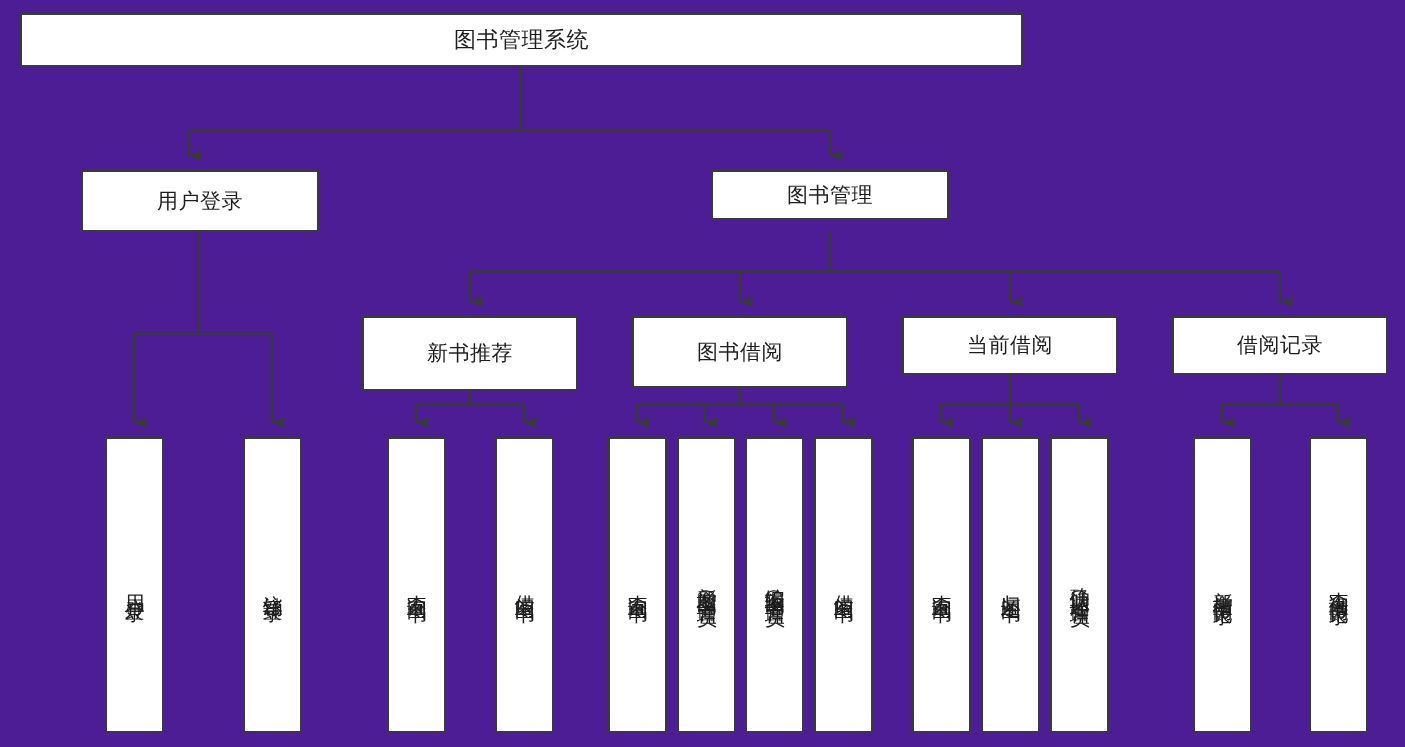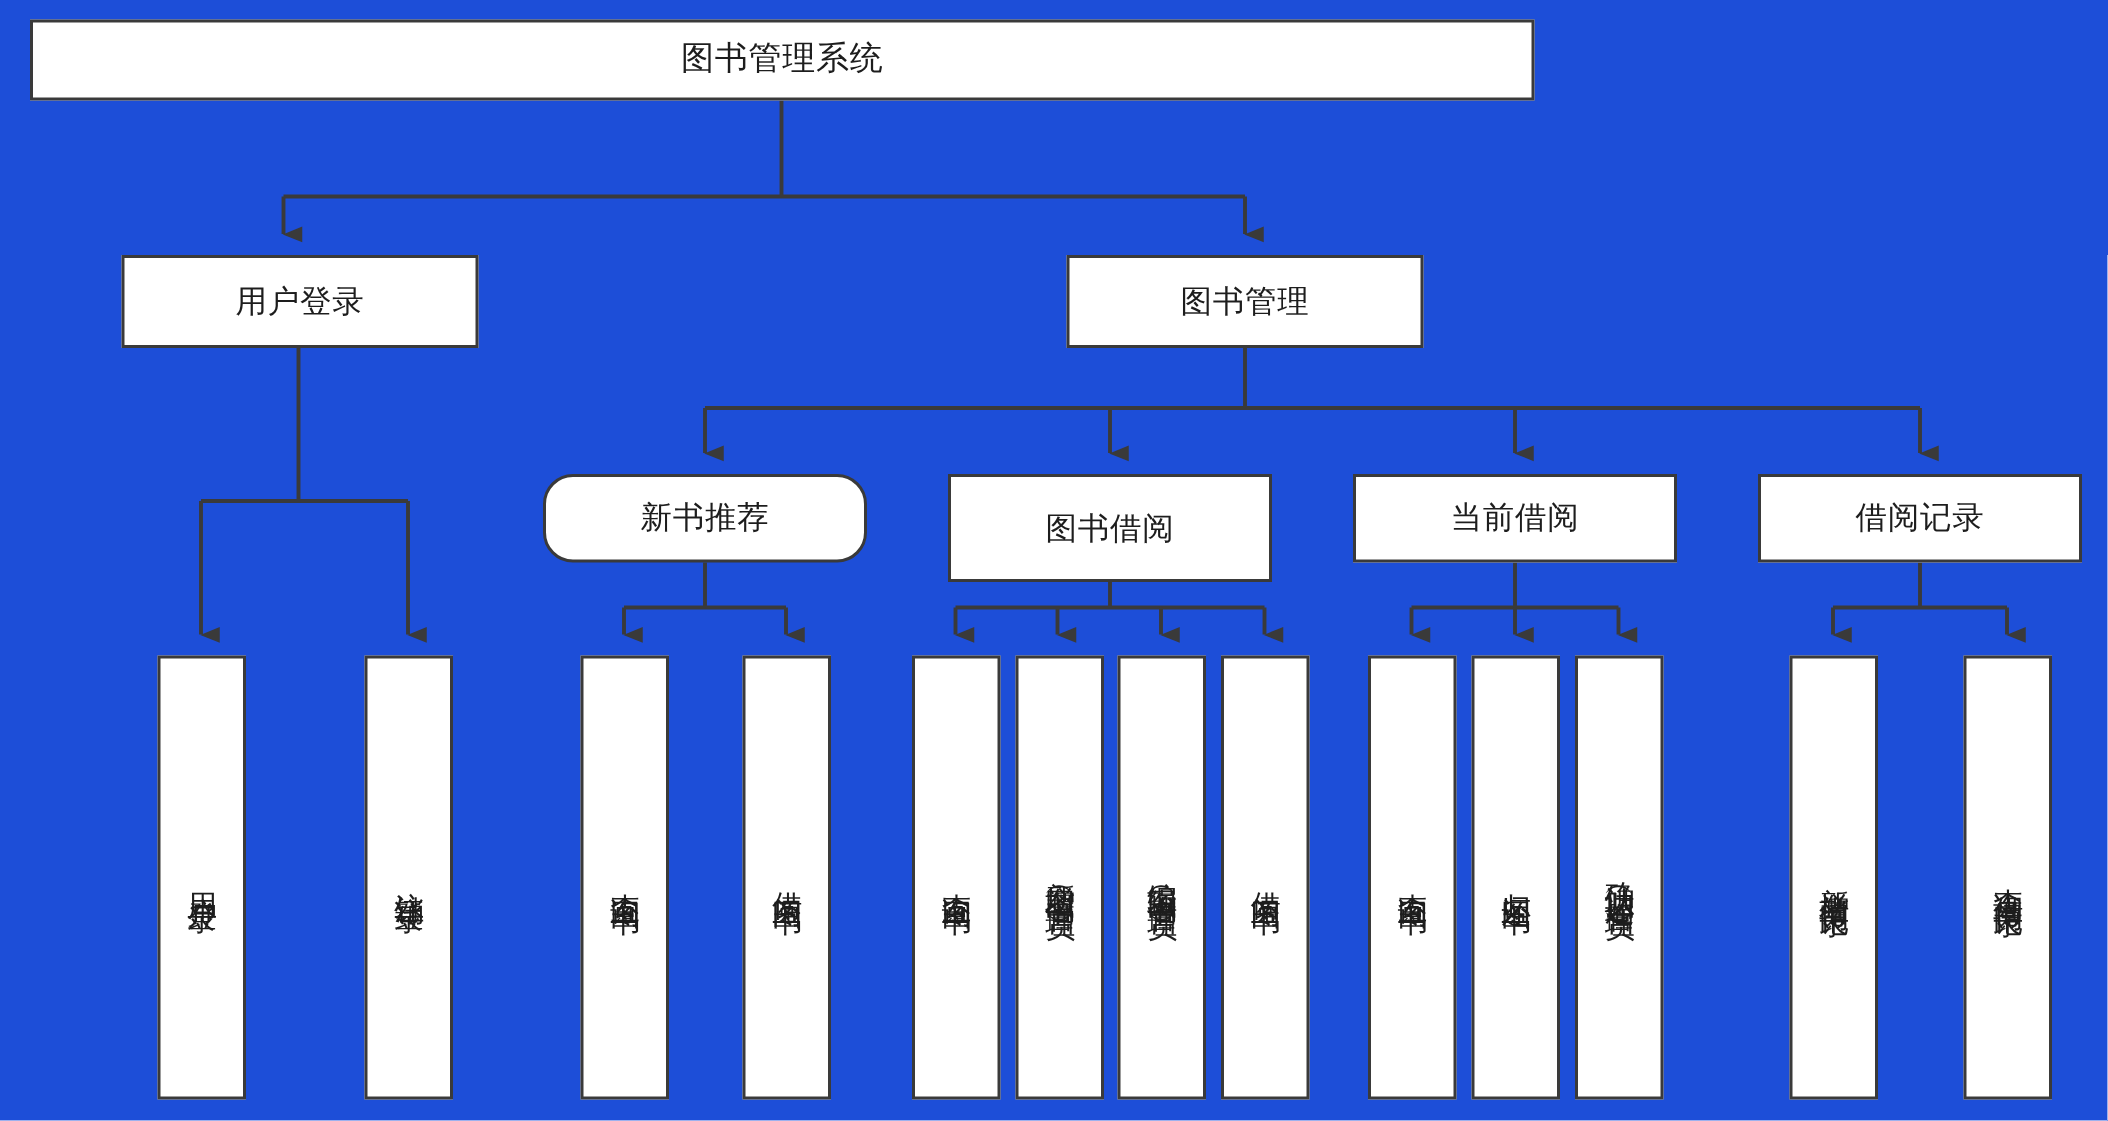--- a/index.html
+++ b/index.html
@@ -7,21 +7,21 @@
     padding: 0;
     background: #ffffff;
   }
   body {
     font-family: "DejaVu Sans", "Liberation Sans", sans-serif;
   }
   #canvas {
     position: relative;
     width: 1405px;
     height: 747px;
-    background: #1d4ed8;
+    background: #4c1d95;
     overflow: hidden;
   }
   svg#edges {
     position: absolute;
     left: 0;
     top: 0;
     width: 1405px;
     height: 747px;
     pointer-events: none;
   }
@@ -123,25 +123,25 @@
   </svg>
 
   <div class="node horizontal" id="node-root" style="left:20px; top:13px; width:1003px; height:54px;">
     <span class="node-text">图书管理系统</span>
   </div>
 
   <div class="node horizontal" style="left:81px; top:170px; width:238px; height:62px;">
     <span class="node-text">用户登录</span>
   </div>
 
-  <div class="node horizontal" style="left:711px; top:170px; width:238px; height:62px;">
+  <div class="node horizontal" style="left:711px; top:170px; width:238px; height:50px;">
     <span class="node-text">图书管理</span>
   </div>
 
-  <div class="node horizontal" style="left:362px; top:316px; width:216px; height:59px;border-radius:20px;">
+  <div class="node horizontal" style="left:362px; top:316px; width:216px; height:75px;">
     <span class="node-text">新书推荐</span>
   </div>
 
   <div class="node horizontal" style="left:632px; top:316px; width:216px; height:72px;">
     <span class="node-text">图书借阅</span>
   </div>
 
   <div class="node horizontal" style="left:902px; top:316px; width:216px; height:59px;">
     <span class="node-text">当前借阅</span>
   </div>

